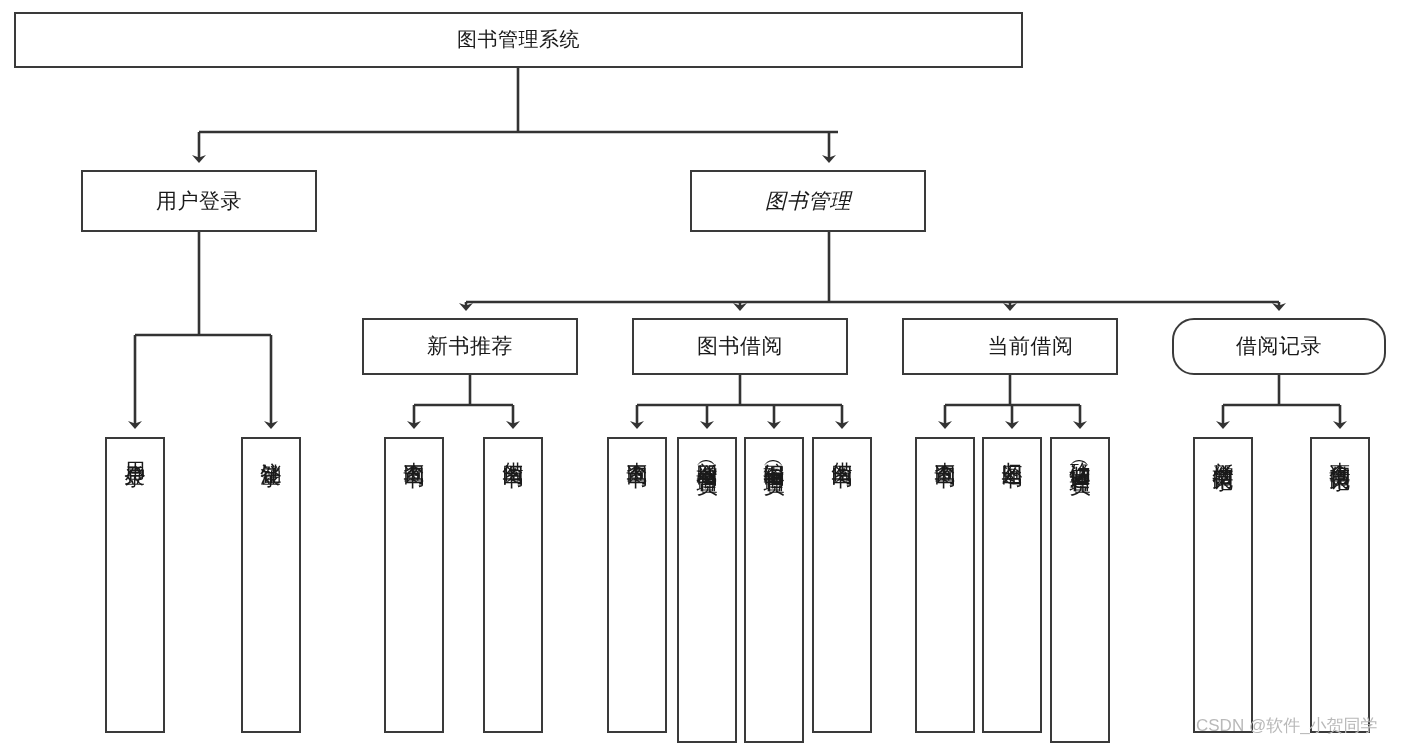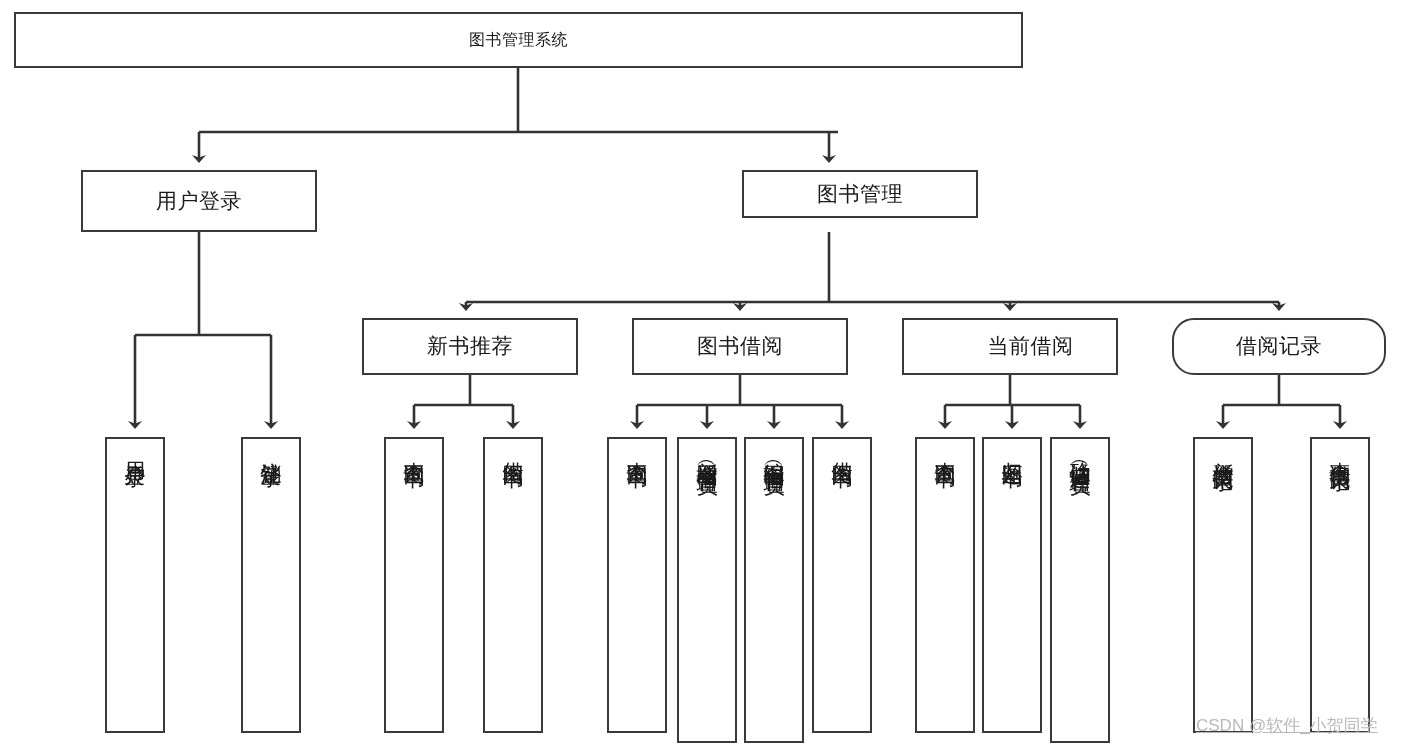--- a/index.html
+++ b/index.html
@@ -39,41 +39,40 @@
     display: block;
     text-align: center;
     line-height: 1.18;
   }
   .node.horiz .lbl {
     font-size: 21px;
     letter-spacing: 0.5px;
     white-space: nowrap;
   }
   .node.root .lbl {
-    font-size: 16px;
+    font-size: 20px;
   }
   .node.vert {
     align-items: flex-start;
     justify-content: center;
     padding-top: 6px;
   }
   .node.vert .lbl {
     writing-mode: vertical-rl;
     text-orientation: upright;
     font-size: 21px;
     line-height: 1.05;
     letter-spacing: 2px;
   }
   .watermark {
     position: absolute;
     font-size: 17px;
     color: #b9b9b9;
     white-space: nowrap;
     user-select: none;
-    text-decoration: underline;
   }
 </style>
 </head>
 <body>
 
 <div id="canvas">
 
   <svg id="wires" viewBox="0 0 1405 747">
     <defs>
       <marker id="arw" markerWidth="12" markerHeight="14" refX="3" refY="7" orient="auto" markerUnits="userSpaceOnUse">
@@ -124,21 +123,21 @@
     </g>
   </svg>
 
   <div class="node root horiz" style="left:14px; top:12px; width:1009px; height:56px;">
     <span class="lbl">图书管理系统</span>
   </div>
 
   <div class="node horiz" style="left:81px; top:170px; width:236px; height:62px;">
     <span class="lbl">用户登录</span>
   </div>
-  <div class="node horiz" style="left:742px; top:170px; width:236px; height:48px;">
+  <div class="node horiz" style="left:690px; top:170px; width:236px; height:62px;font-style:italic;">
     <span class="lbl">图书管理</span>
   </div>
 
   <div class="node horiz" style="left:362px; top:318px; width:216px; height:57px;">
     <span class="lbl">新书推荐</span>
   </div>
   <div class="node horiz" style="left:632px; top:318px; width:216px; height:57px;">
     <span class="lbl">图书借阅</span>
   </div>
   <div class="node horiz" style="left:902px; top:318px; width:216px; height:57px;padding-left:41px;">

